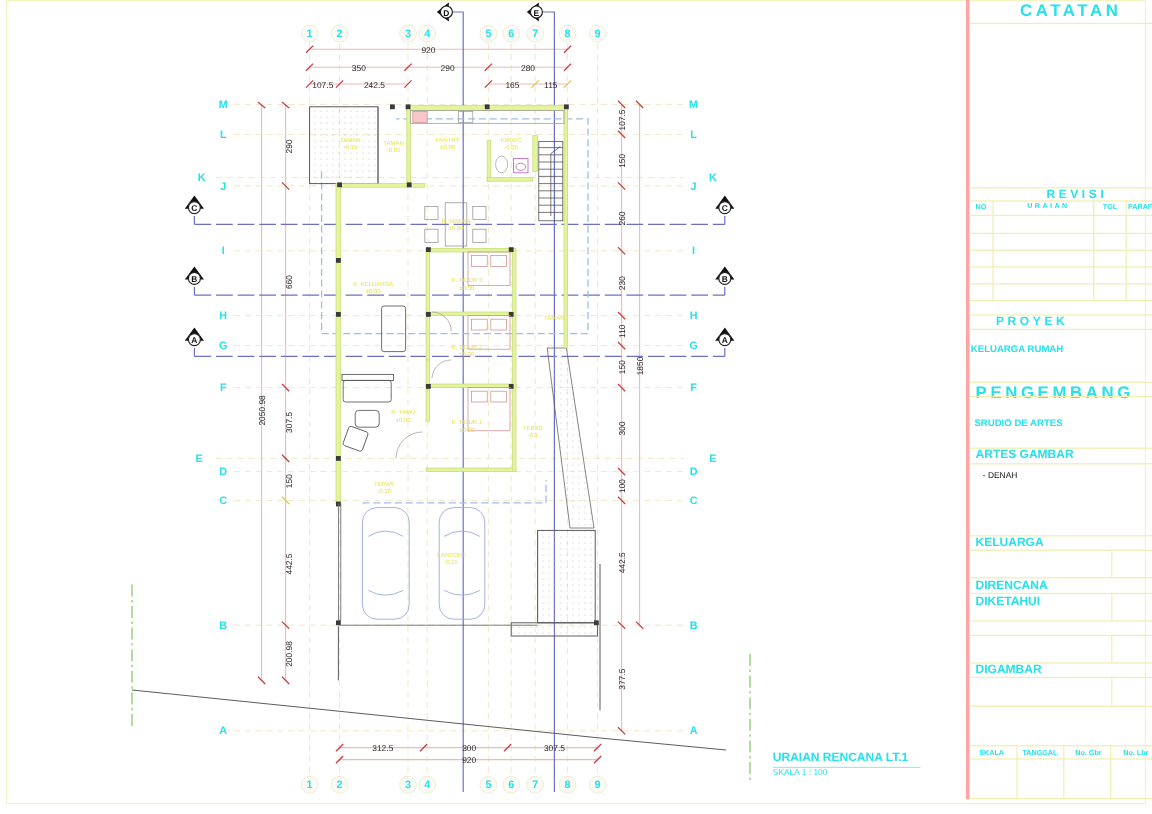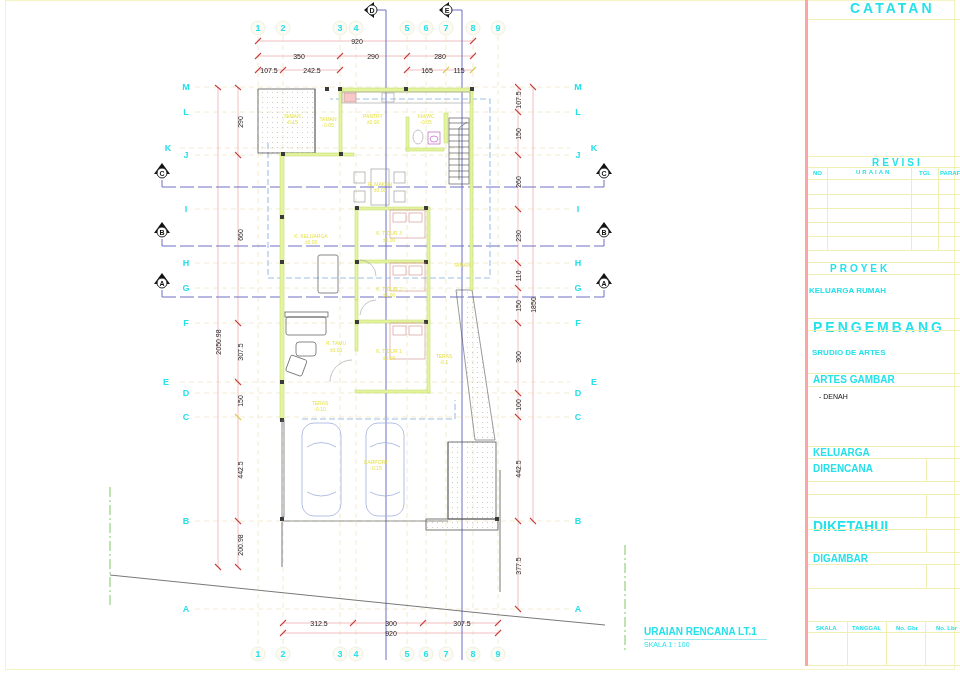--- a/index.html
+++ b/index.html
@@ -486,26 +486,26 @@
     <div class="tb-h" style="left:5px;top:374px;font-size:10px;">ARTES GAMBAR</div>
     <div class="tb-line" style="top:386px;"></div>
     <div class="cap" style="left:11px;top:393px;">- DENAH</div>
 
     <div class="tb-line" style="top:446px;"></div>
     <div class="tb-h" style="left:5px;top:447px;font-size:10px;">KELUARGA</div>
     <div class="tb-line" style="top:458px;"></div>
     <div class="tb-line" style="top:481px;"></div>
     <div class="tb-v" style="left:118px;top:458px;height:23px;"></div>
 
-    <div class="tb-h" style="left:5px;top:463px;font-size:10px;">DIRENCANA</div>
+    <div class="tb-h" style="left:5px;top:483px;font-size:10px;">DIRENCANA</div>
     <div class="tb-line" style="top:494px;"></div>
     <div class="tb-line" style="top:517px;"></div>
     <div class="tb-v" style="left:118px;top:494px;height:23px;"></div>
 
-    <div class="tb-h" style="left:5px;top:518px;font-size:14px;">DIKETAHUI</div>
+    <div class="tb-h" style="left:5px;top:496px;font-size:10px;">DIKETAHUI</div>
     <div class="tb-line" style="top:529px;"></div>
     <div class="tb-line" style="top:552px;"></div>
     <div class="tb-v" style="left:118px;top:529px;height:23px;"></div>
 
     <div class="tb-h" style="left:5px;top:553px;font-size:10px;">DIGAMBAR</div>
     <div class="tb-line" style="top:564px;"></div>
     <div class="tb-line" style="top:588px;"></div>
     <div class="tb-v" style="left:118px;top:564px;height:24px;"></div>
 
     <div class="tb-line" style="top:621px;"></div>

